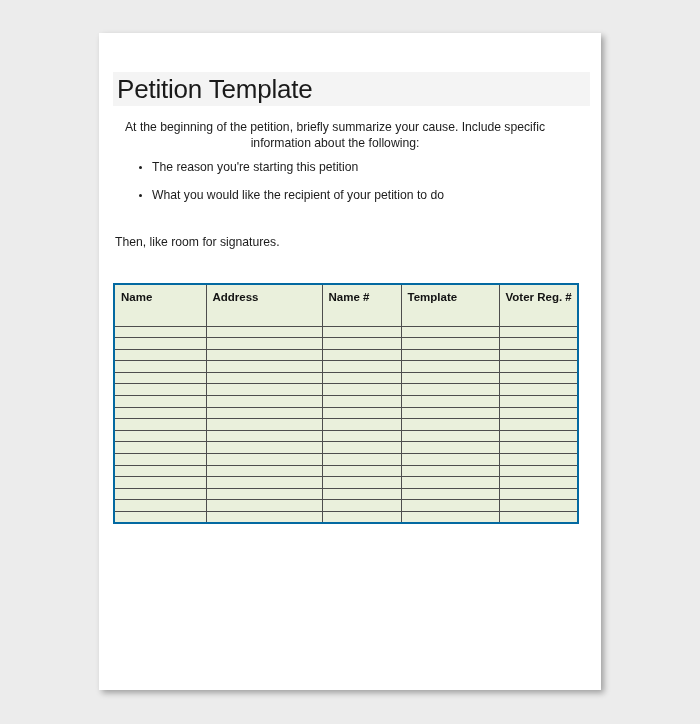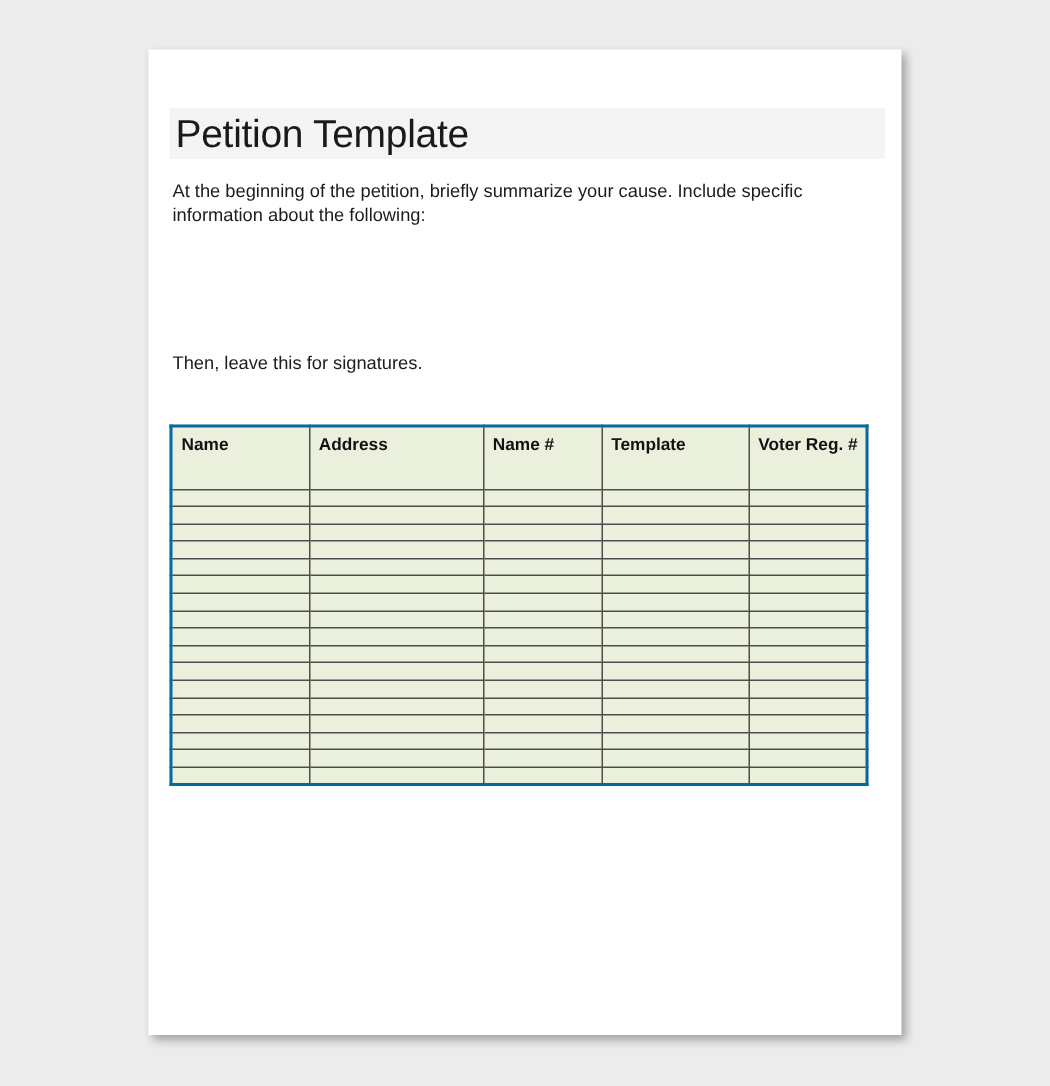--- a/index.html
+++ b/index.html
@@ -58,20 +58,21 @@
 
   
   .intro {
     position: absolute;
     left: 16px;
     top: 87px;
     width: 440px;
     font-size: 12.2px;
     line-height: 15.5px;
     color: #1c1c1c;
+    text-align: center;
   }
 
   
   .bullets {
     position: absolute;
     left: 16px;
     top: 127px;
     width: 460px;
     margin: 0;
     padding: 0;
@@ -154,23 +155,25 @@
 <div class="canvas">
 
   <div class="page">
 
     <div class="title-band"></div>
     <div class="doc-title">Petition Template</div>
 
     <div class="intro">At the beginning of the petition, briefly summarize your cause. Include specific information about the following:</div>
 
     <ul class="bullets">
+      <li>The reason you're starting this petition</li>
+      <li>What you would like the recipient of your petition to do</li>
     </ul>
 
-    <div class="closing-line">Then, leave this for signatures.</div>
+    <div class="closing-line">Then, like room for signatures.</div>
 
     <div class="sig-table-wrap">
       <table class="sig-table">
         <colgroup>
           <col class="c-name">
           <col class="c-address">
           <col class="c-phone">
           <col class="c-signature">
           <col class="c-voter">
         </colgroup>

